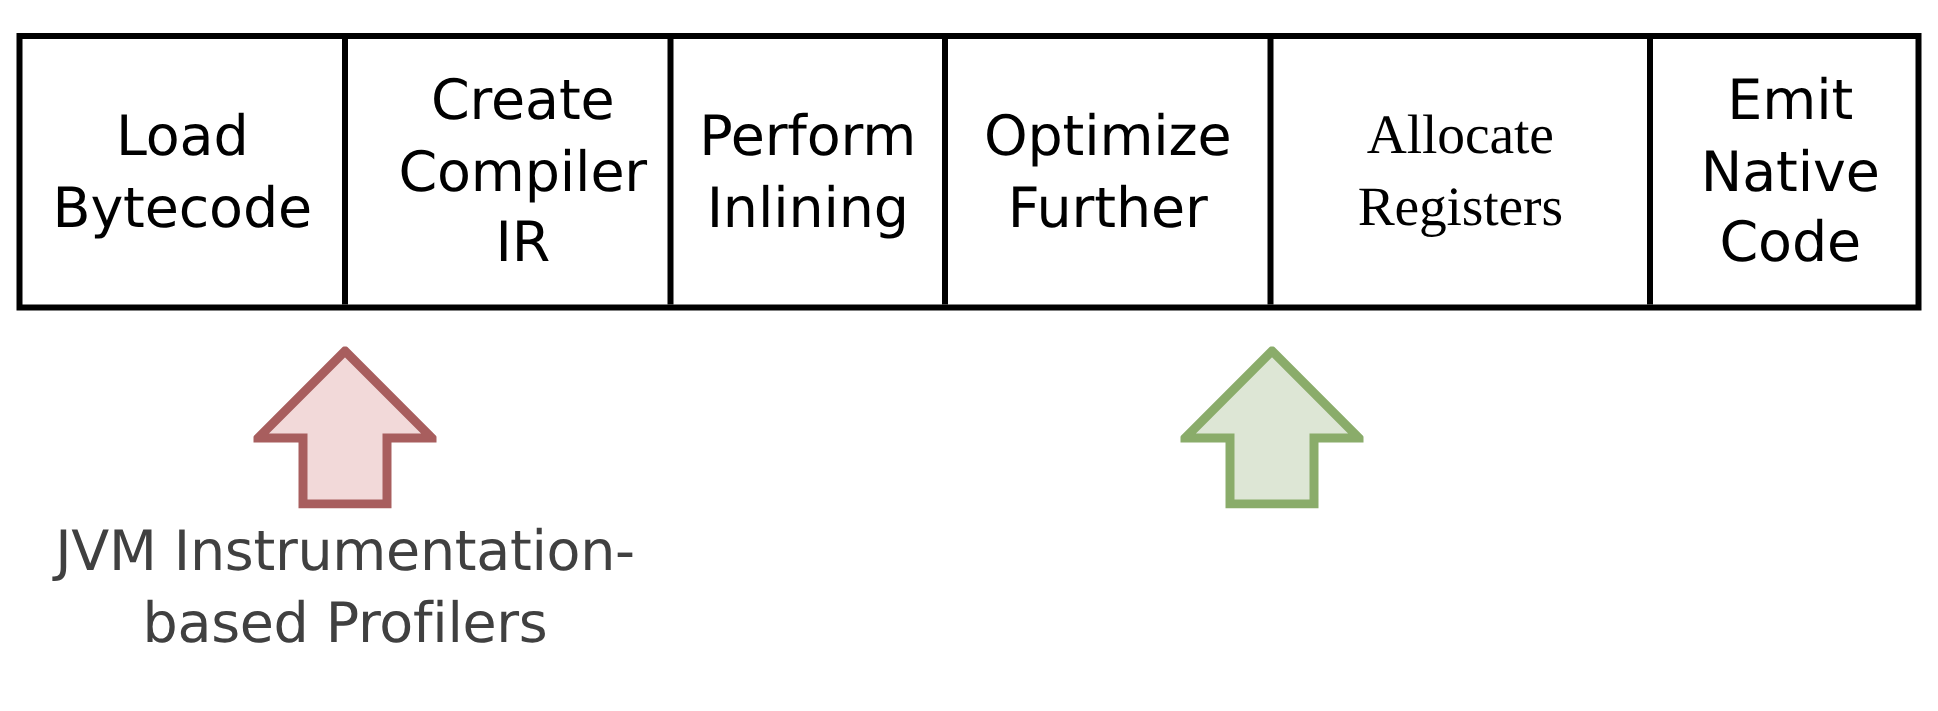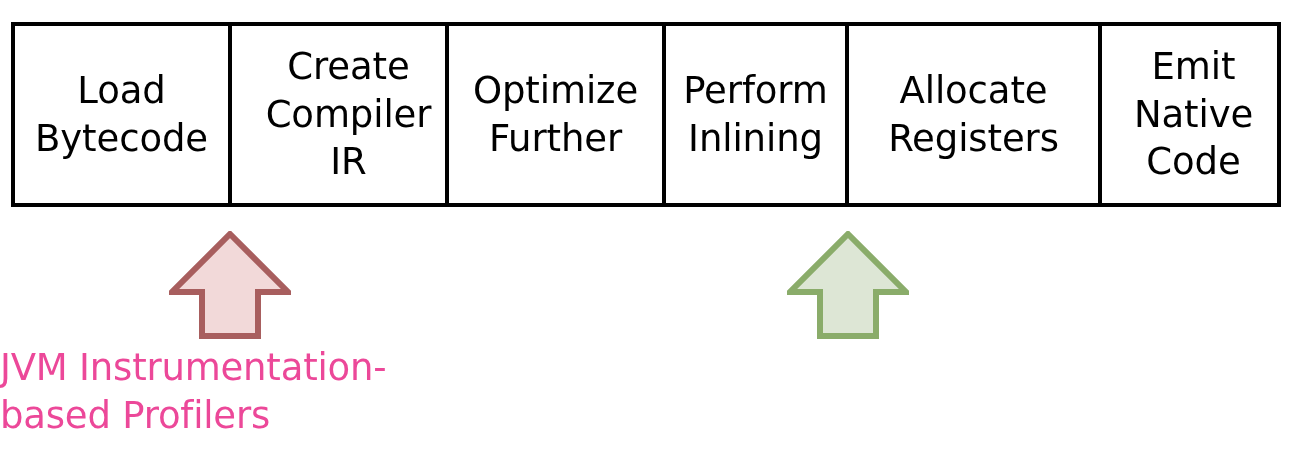--- a/index.html
+++ b/index.html
@@ -51,42 +51,43 @@
     color: #000000;
     letter-spacing: -0.1px;
     white-space: pre-line;
   }
 
   
   .w1 { width: 217px; }
   .w2 { width: 217px; padding-left: 24px; }
   .w3 { width: 183px; }
   .w4 { width: 217px; }
-  .w5 { width: 253px; }
+  .w5 { width: 253px; font-family: Liberation Serif, serif; }
   .w6 { width: 183px; }
 
   
   .arrow {
     position: absolute;
     top: 231px;
     width: 122px;
     height: 108px;
   }
   .arrow svg { display: block; width: 122px; height: 108px; }
 
   .arrow-red  { left: 169px; }
   .arrow-green{ left: 787px; }
 
   
   .caption {
     position: absolute;
     top: 344px;
+    text-align: center;
     font-size: 37px;
     line-height: 1.3;
-    color: #ec4899;
+    color: #404040;
     white-space: pre-line;
     letter-spacing: -0.2px;
   }
   .caption-left  { left: 0px;   width: 460px; }
   .caption-right { left: 612px; width: 470px; }
 </style>
 </head>
 <body>
 
 <div id="canvas">
@@ -94,27 +95,27 @@
   <div class="pipeline">
     <div class="stage w1">
       <span class="stage-label">Load
 Bytecode</span>
     </div>
     <div class="stage w2">
       <span class="stage-label">Create
 Compiler
 IR</span>
     </div>
+    <div class="stage w3">
+      <span class="stage-label">Perform
+Inlining</span>
+    </div>
     <div class="stage w4">
       <span class="stage-label">Optimize
 Further</span>
-    </div>
-    <div class="stage w3">
-      <span class="stage-label">Perform
-Inlining</span>
     </div>
     <div class="stage w5">
       <span class="stage-label">Allocate
 Registers</span>
     </div>
     <div class="stage w6">
       <span class="stage-label">Emit
 Native
 Code</span>
     </div>

